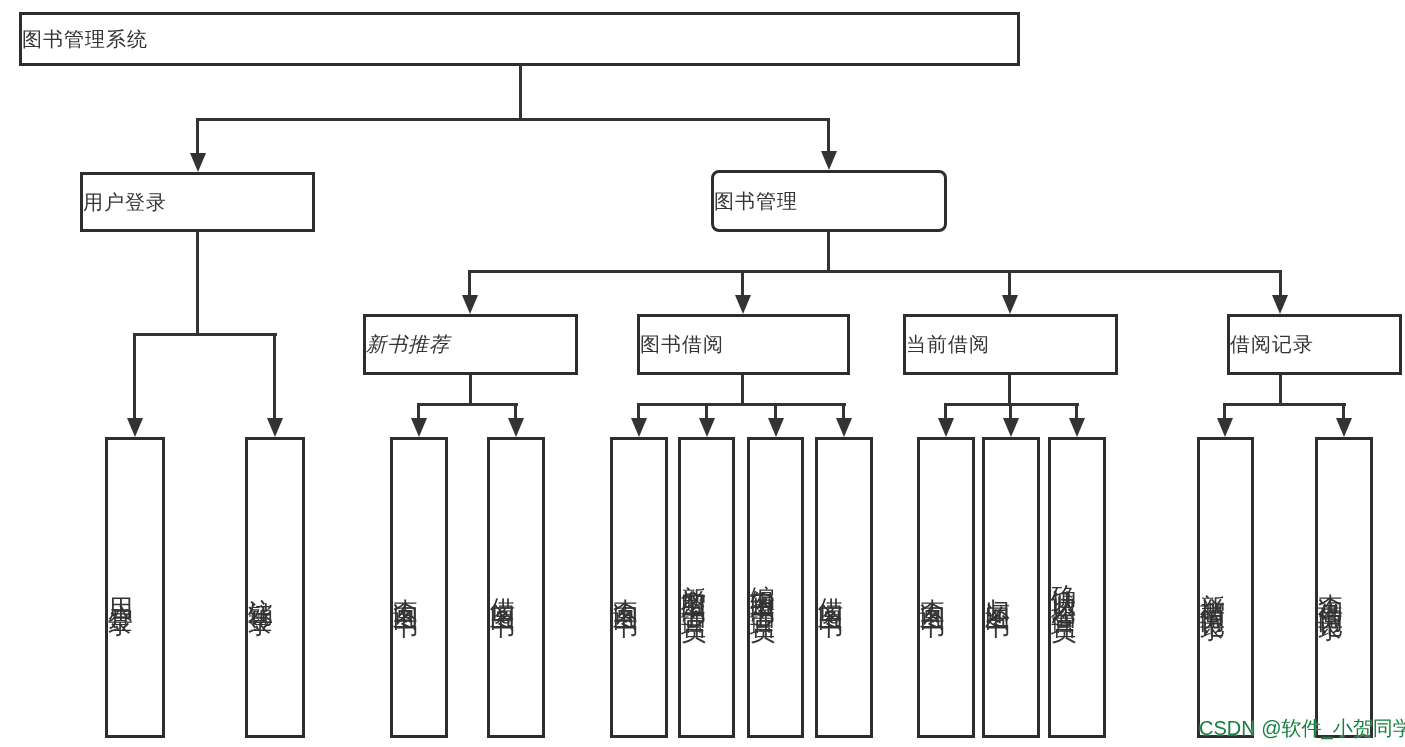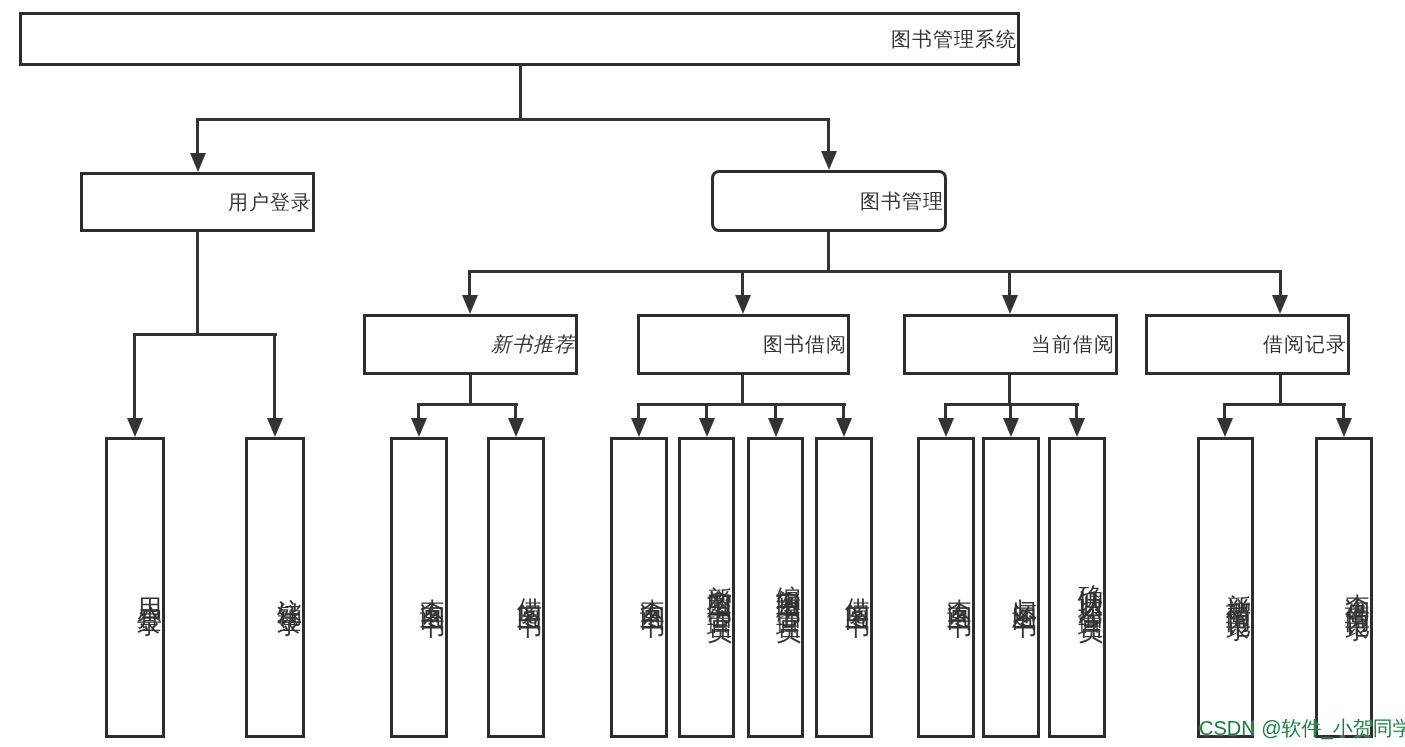--- a/index.html
+++ b/index.html
@@ -4,21 +4,21 @@
 <style>
   html,body{margin:0;padding:0;background:#ffffff;}
   .canvas{
     position:relative; width:1405px; height:747px; overflow:hidden;
     background:#ffffff;
     font-family:"Liberation Sans","DejaVu Sans",sans-serif;
   }
   .box{
     position:absolute; box-sizing:border-box;
     background:#ffffff; border:3px solid #2d2d2d;
-    display:flex; align-items:center; justify-content:flex-end;
+    display:flex; align-items:center; justify-content:flex-start;
     color:#333333;
   }
   .box.hlabel span{ font-size:20px; letter-spacing:1px; white-space:nowrap; }
   .box.leaf span{
     writing-mode:vertical-rl; text-orientation:mixed;
     font-size:25px; line-height:1; letter-spacing:5px; white-space:nowrap;
   }
   .vline,.hline{ position:absolute; background:#333333; }
   .arrow{
     position:absolute; width:0; height:0;
@@ -53,21 +53,21 @@
   </div>
 
   <div class="box hlabel" style="left:637px;top:314px;width:213px;height:61px;">
     <span>图书借阅</span>
   </div>
 
   <div class="box hlabel" style="left:903px;top:314px;width:215px;height:61px;">
     <span>当前借阅</span>
   </div>
 
-  <div class="box hlabel" style="left:1145px;top:314px;width:205px;height:61px;">
+  <div class="box hlabel" style="left:1227px;top:314px;width:175px;height:61px;">
     <span>借阅记录</span>
   </div>
 
   <div class="box leaf" style="left:105px;top:437px;width:60px;height:301px;">
     <span>用户登录</span>
   </div>
   <div class="box leaf" style="left:245px;top:437px;width:60px;height:301px;">
     <span>注销登录</span>
   </div>
 

